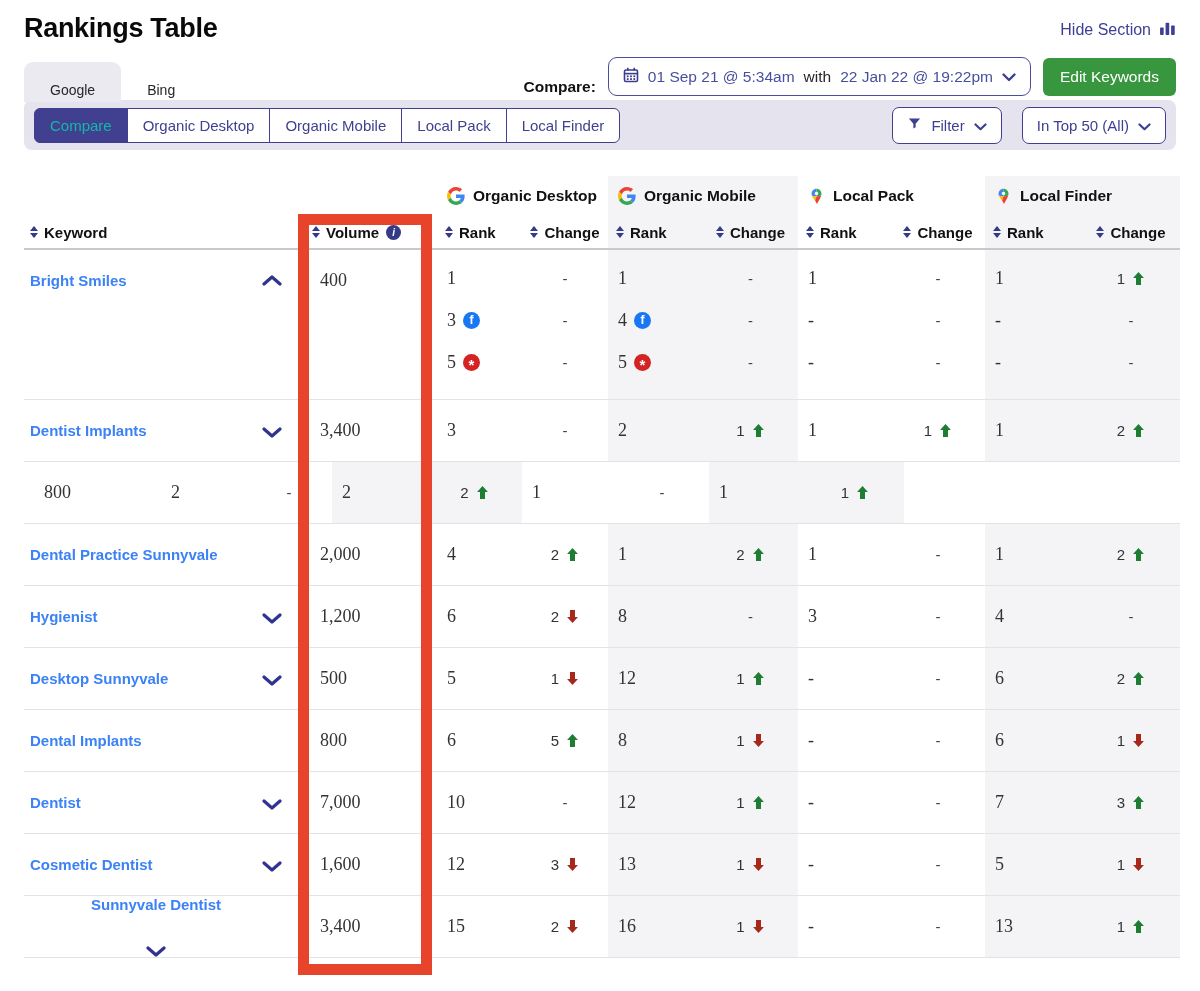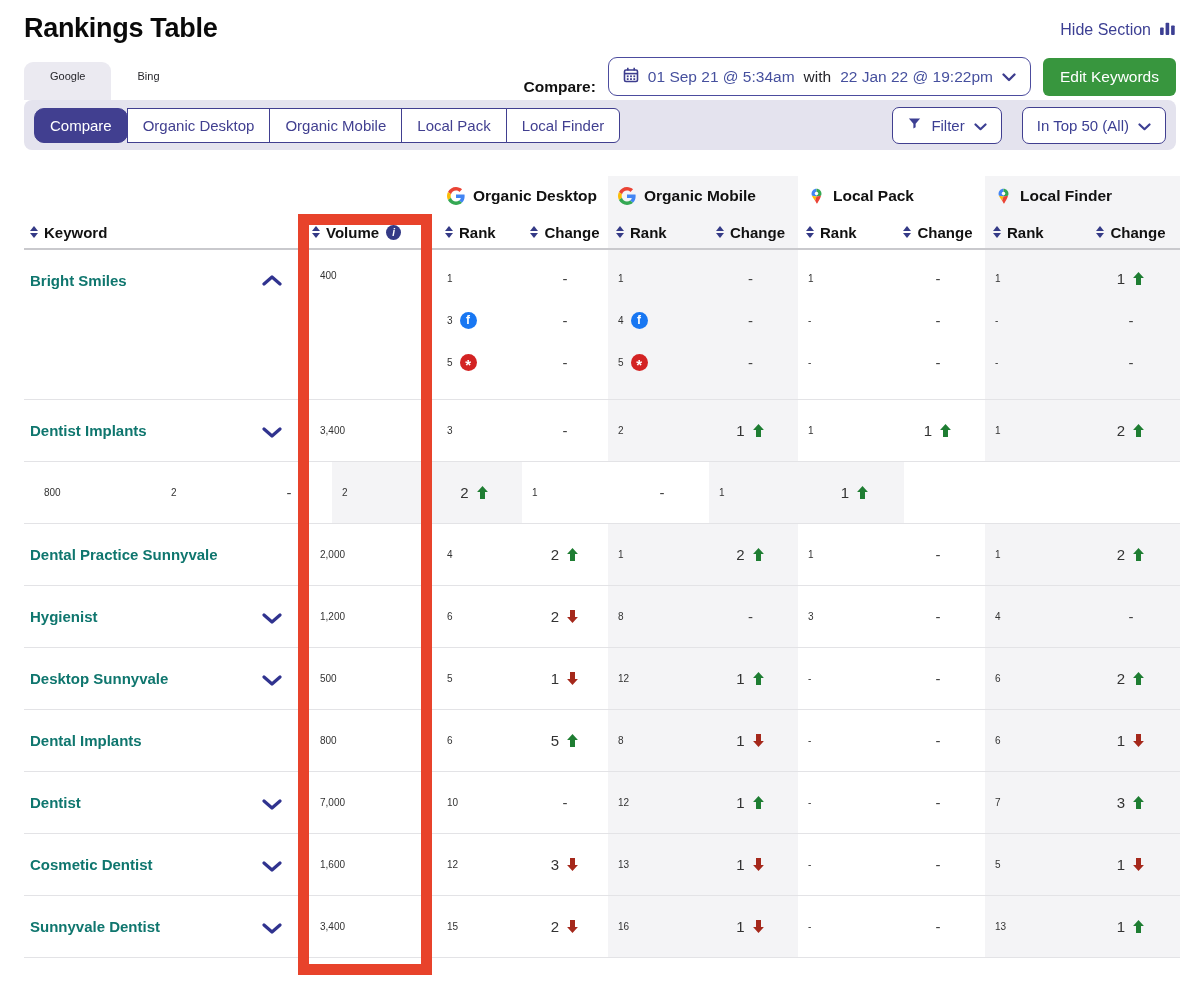--- a/index.html
+++ b/index.html
@@ -7,40 +7,40 @@
     font-family:"Liberation Sans", sans-serif; color:#222; position:relative; }
 
   
   .header-row { display:flex; justify-content:space-between; align-items:flex-start; padding:13px 24px 0; }
   h1.page-title { font-size:27px; font-weight:800; color:#0a0a0a; letter-spacing:-.3px; }
   .hide-link { display:flex; align-items:center; gap:8px; color:#3c3f93; font-size:16px; margin-top:6px; cursor:pointer; }
 
   
   .controls-row { display:flex; align-items:flex-end; padding:0 24px; margin-top:8px; height:48px; }
   .engine-tabs { display:flex; height:38px; }
-  .engine-tab { padding:8px 26px; font-size:11px; color:#26262b; border-radius:9px 9px 0 0; cursor:pointer; }
+  .engine-tab { padding:20px 26px; font-size:14px; color:#26262b; border-radius:9px 9px 0 0; cursor:pointer; }
   .engine-tab.active { background:#ebeaf1; }
   .compare-wrap { margin-left:auto; display:flex; align-items:flex-end; gap:12px; margin-bottom:4px; }
   .compare-label { font-weight:bold; font-size:15.5px; color:#111; }
   .date-box { display:flex; align-items:center; gap:9px; border:1.5px solid #4c4c9e; border-radius:9px;
     padding:8px 14px; font-size:15.5px; background:#fff; cursor:pointer; height:39px; }
   .date-text { color:#46509e; }
   .joiner { color:#26262b; }
   .edit-btn { background:#38963e; color:#fff; border:none; border-radius:6px; padding:0 17px; height:38px;
     font-size:15.5px; font-family:inherit; cursor:pointer; }
 
   
   .subtab-bar { margin:0 24px; background:#e4e3ee; border-radius:8px; display:flex; align-items:center;
     padding:7px 10px; height:50px; }
   .segmented { display:flex; }
   .seg-btn { border:1px solid #413f90; background:#fff; color:#413f90; font-size:15px; padding:8px 15px;
     margin-left:-1px; cursor:pointer; white-space:nowrap; }
   .seg-btn:first-child { border-radius:6px 0 0 6px; margin-left:0; }
   .seg-btn:last-child { border-radius:0 6px 6px 0; }
-  .seg-btn.active { background:#413f90; color:#ffffff;border-radius:10px; }
+  .seg-btn.active { background:#413f90; color:#14b8a6; }
   .bar-right { margin-left:auto; display:flex; gap:20px; }
   .bar-btn { display:flex; align-items:center; gap:9px; background:#fff; border:1.5px solid #413f90;
     border-radius:7px; color:#3c3f93; font-size:15px; padding:7px 14px; cursor:pointer; height:37px; }
 
   
   .table-wrap { margin:26px 20px 0 24px; }
   .hdr-groups, .hdr-cols, .trow { display:flex; }
   .hg-spacer { }
   .hg-cell { display:flex; align-items:center; gap:8px; padding-left:10px; height:40px;
     font-weight:bold; font-size:15.5px; color:#111; }
@@ -50,24 +50,24 @@
   .hc.vol { padding-left:12px; }
   .hc.rank { padding-left:8px; }
   .hc.chg { justify-content:center; }
   .hdr-border { border-bottom:2px solid #c9c9cd; margin-right:0; }
   .shaded { background:#f4f4f6; }
 
   .trow { min-height:62px; border-bottom:1px solid #e3e3e6; }
   .trow.multi { min-height:150px; }
   .c-kw { display:flex; justify-content:space-between; align-items:center; padding:0 18px 0 6px; }
   .trow.multi .c-kw { align-items:flex-start; padding-top:22px; }
-  .kw-label { font-size:15px; font-weight:bold; color:#0f766e; }
+  .kw-label { font-size:15px; font-weight:bold; color:#3b82f6; }
   .c-vol { display:flex; flex-direction:column; justify-content:center; padding-left:20px; }
   .trow.multi .c-vol { justify-content:flex-start; padding-top:20px; }
-  .vol-val, .rank-val { font-size:10px; color:#333; }
+  .vol-val, .rank-val { font-size:18px; color:#333;font-family:Liberation Serif, serif; }
   .c-rank, .c-chg { display:flex; flex-direction:column; justify-content:center; gap:14px; }
   .trow.multi .c-rank, .trow.multi .c-chg { justify-content:flex-start; padding-top:14px; }
   .line { height:28px; display:flex; align-items:center; gap:7px; }
   .c-rank .line { padding-left:10px; }
   .c-chg .line { justify-content:center; }
   .chg-val { font-size:15px; color:#333; }
   .dash { font-size:15px; color:#444; }
 
   .sort { display:inline-flex; flex-direction:column; gap:2px; margin-right:6px; }
   .sort i { display:block; width:0; height:0; border-left:4px solid transparent; border-right:4px solid transparent; }
@@ -913,21 +913,21 @@
           <span class="chg-val">1</span>
           <span class="chg-arrow" style="display: inline-flex;">
             <svg width="13" height="13" viewBox="0 0 12 12">
               <path transform="rotate(180 6 6)" d="M6 0 L11 5.6 H8.3 V12 H3.7 V5.6 H1 Z" fill="#a5281b"></path>
             </svg>
           </span>
         </div>
       </div>
     </div>
     <div class="trow">
-      <div class="c-kw" style="width: 276px;">
+      <div class="c-kw" style="width: 276px; flex-direction: column;">
         <span class="kw-label">Sunnyvale Dentist</span>
         <span class="kw-expand">
           <svg width="20" height="11" viewBox="0 0 20 11">
             <polyline points="2,2 10,9 18,2" fill="none" stroke="#30338f" stroke-width="3.2" stroke-linecap="round" stroke-linejoin="round"></polyline>
           </svg>
         </span>
       </div>
       <div class="c-vol" style="width: 137px;">
         <span class="vol-val">3,400</span>
       </div>

